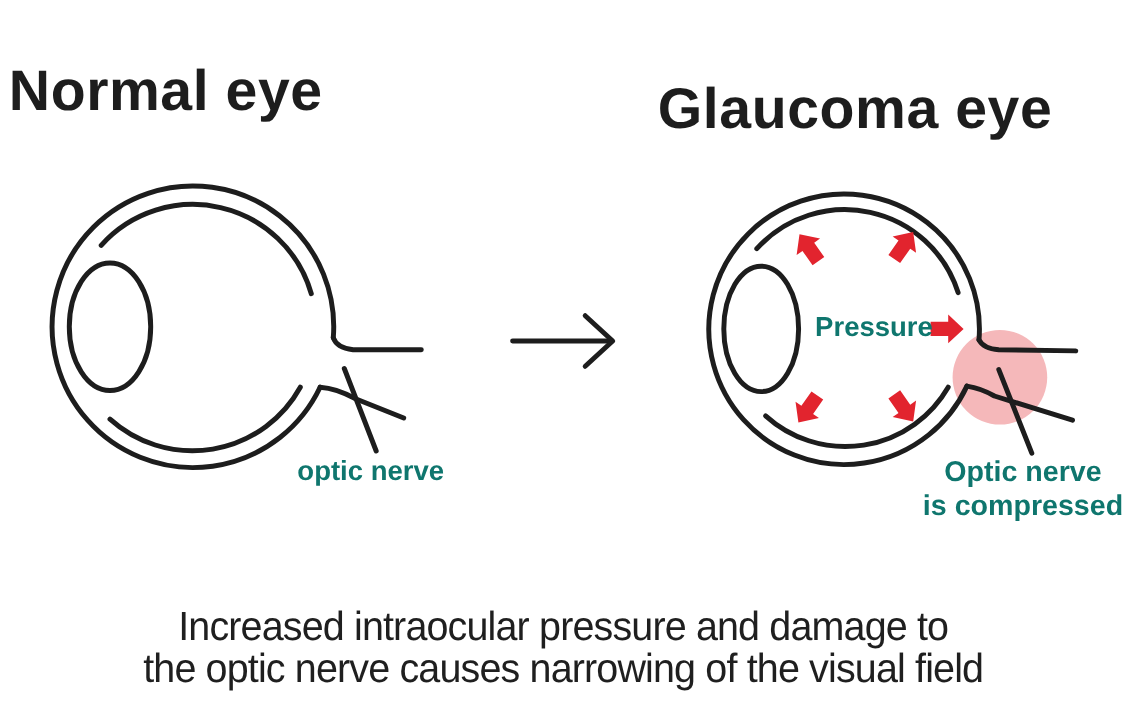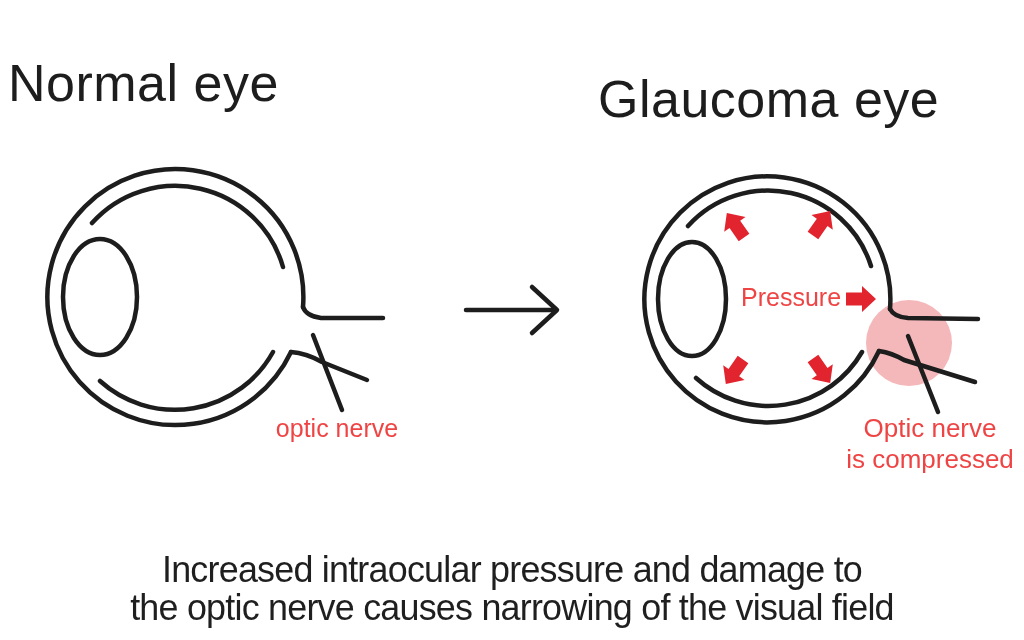--- a/index.html
+++ b/index.html
@@ -9,27 +9,27 @@
     --bg:#ffffff;
   }
   html,body{margin:0;padding:0;}
   body{
     width:1024px;height:640px;background:var(--bg);
     font-family:"Liberation Sans",sans-serif;color:var(--ink);
     overflow:hidden;
   }
   .canvas{position:relative;width:1024px;height:640px;background:var(--bg);}
   .title{
-    position:absolute;font-size:52px;font-weight:400;line-height:60px;
+    position:absolute;font-size:52px;font-weight:700;line-height:60px;
     color:var(--ink);white-space:nowrap;letter-spacing:0.5px;
   }
   #title-left{left:8px;top:53px;}
   #title-right{left:598px;top:69px;}
   .small-label{
-    position:absolute;font-size:25px;font-weight:400;color:#ef4444;
+    position:absolute;font-size:25px;font-weight:700;color:#0f766e;
     white-space:nowrap;
   }
   #optic-nerve-label{left:237px;top:414px;width:200px;text-align:center;}
   #pressure-label{left:741px;top:283px;}
   #compressed-label{left:820px;top:413px;width:220px;text-align:center;line-height:31px;font-size:26px;}
   .caption{
     position:absolute;left:0;top:551px;width:1024px;text-align:center;
     font-size:37px;font-weight:300;line-height:38px;letter-spacing:-0.8px;
     color:#1f1f1f;transform:scaleX(0.97);
   }

